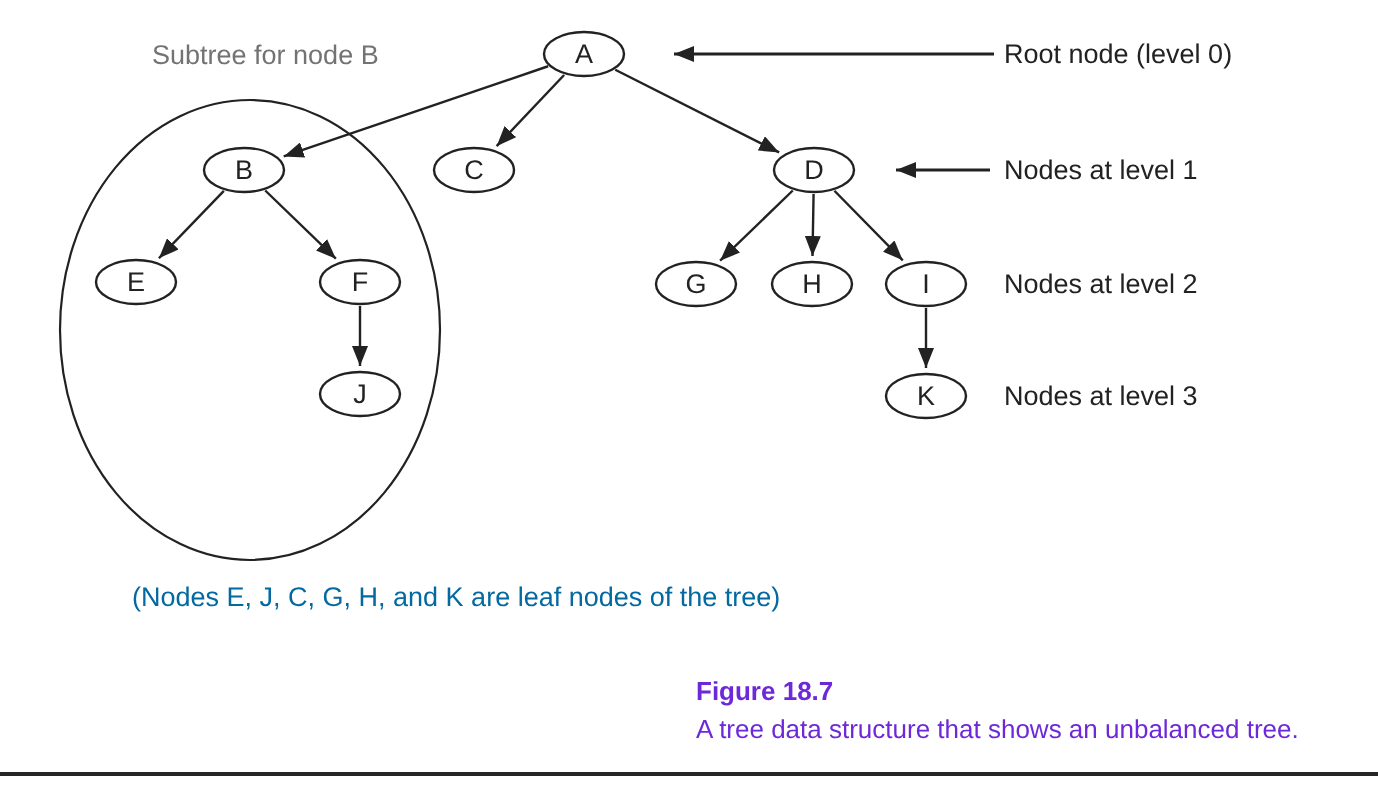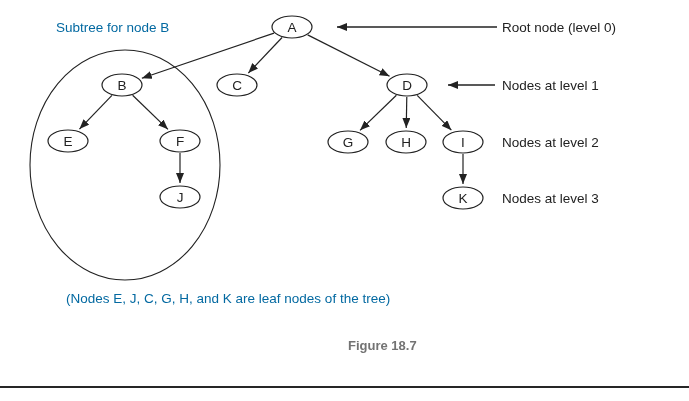--- a/index.html
+++ b/index.html
@@ -16,43 +16,43 @@
     overflow: hidden;
     color: #1f1f1f;
   }
   .diagram-svg {
     position: absolute;
     left: 0;
     top: 0;
   }
   .subtree-label {
     position: absolute;
-    left: 56px;
+    left: 76px;
     top: 20px;
     font-size: 13.5px;
     line-height: 15px;
-    color: #0369a1;
+    color: #737373;
     white-space: nowrap;
   }
   .leaf-note {
     position: absolute;
     left: 66px;
     top: 291px;
     font-size: 13.5px;
     line-height: 15px;
     color: #0369a1;
     white-space: nowrap;
   }
   .caption {
     position: absolute;
     left: 348px;
     top: 338px;
     font-size: 13px;
     line-height: 16px;
-    color: #737373;
+    color: #6d28d9;
   }
   .caption-title {
     font-weight: bold;
     margin-bottom: 3px;
     white-space: nowrap;
   }
   .caption-text {
     white-space: nowrap;
   }
   .bottom-rule {
@@ -140,16 +140,17 @@
       <text x="502" y="142" dominant-baseline="central" font-size="13.5" fill="#222222">Nodes at level 2</text>
       <text x="502" y="198" dominant-baseline="central" font-size="13.5" fill="#222222">Nodes at level 3</text>
     </svg>
 
   <div class="subtree-label">Subtree for node B</div>
 
   <div class="leaf-note">(Nodes E, J, C, G, H, and K are leaf nodes of the tree)</div>
 
   <div class="caption">
     <div class="caption-title">Figure 18.7</div>
+    <div class="caption-text">A tree data structure that shows an unbalanced tree.</div>
   </div>
 
   <div class="bottom-rule"></div>
 </div>
 
 </body></html>

